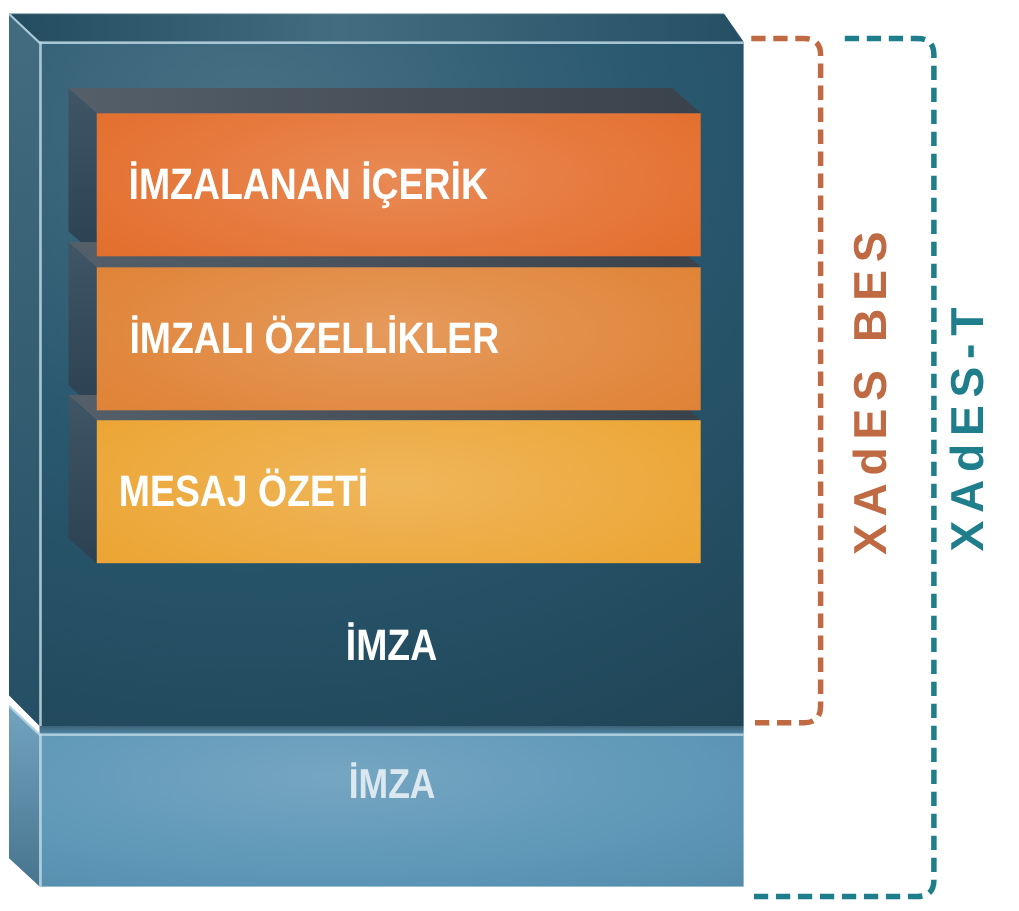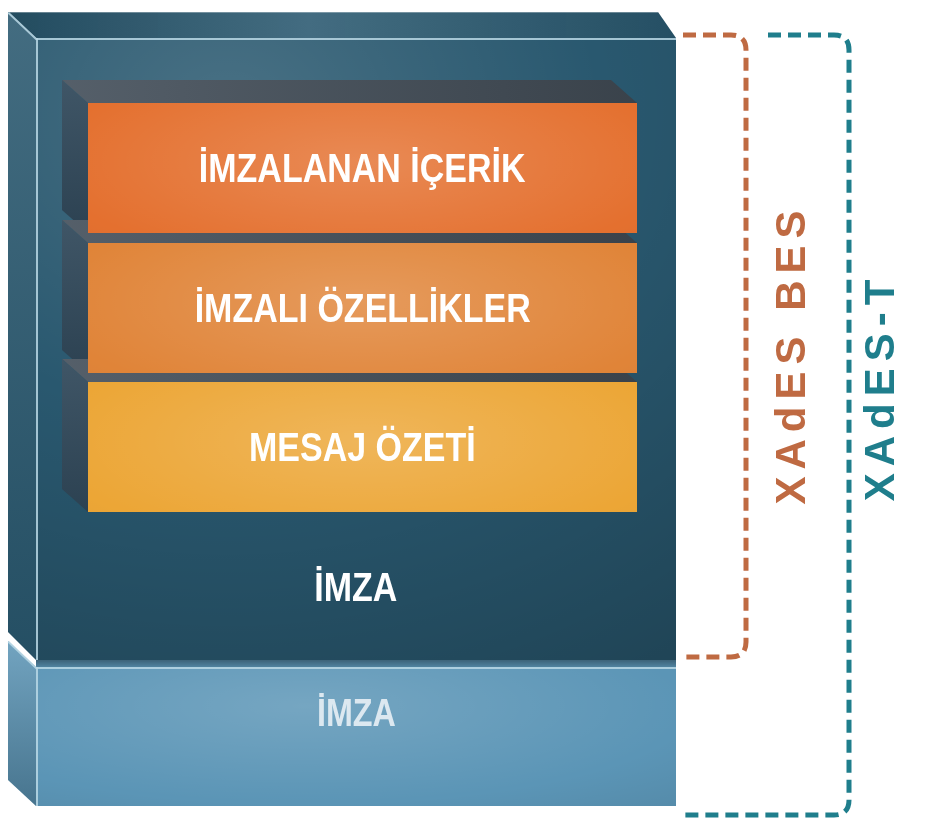--- a/index.html
+++ b/index.html
@@ -56,21 +56,21 @@
   .well-side{
     position:absolute;left:0;top:0;width:575px;height:153px;
     clip-path:polygon(0px 0px,26px 23px,26px 153px,0px 130px);
     background-color:var(--well-side);
     background-image:linear-gradient(to bottom,rgba(255,255,255,.07),rgba(0,0,0,.10));
   }
 
   
   .layer{
     left:88px;width:549px;height:130px;
-    display:flex;align-items:center;justify-content:center;
+    display:flex;align-items:center;
     background-image:radial-gradient(120% 170% at 50% 45%,rgba(255,255,255,.18) 0%,rgba(255,255,255,0) 48%,rgba(0,0,0,.10) 100%);
   }
   .layer-label{
     color:var(--label-text);font-size:40px;letter-spacing:0px;white-space:nowrap;
     display:inline-block;transform:scaleX(.85);
   }
 
   
   .imza-label{
     left:36px;top:563px;width:640px;height:48px;text-align:center;

